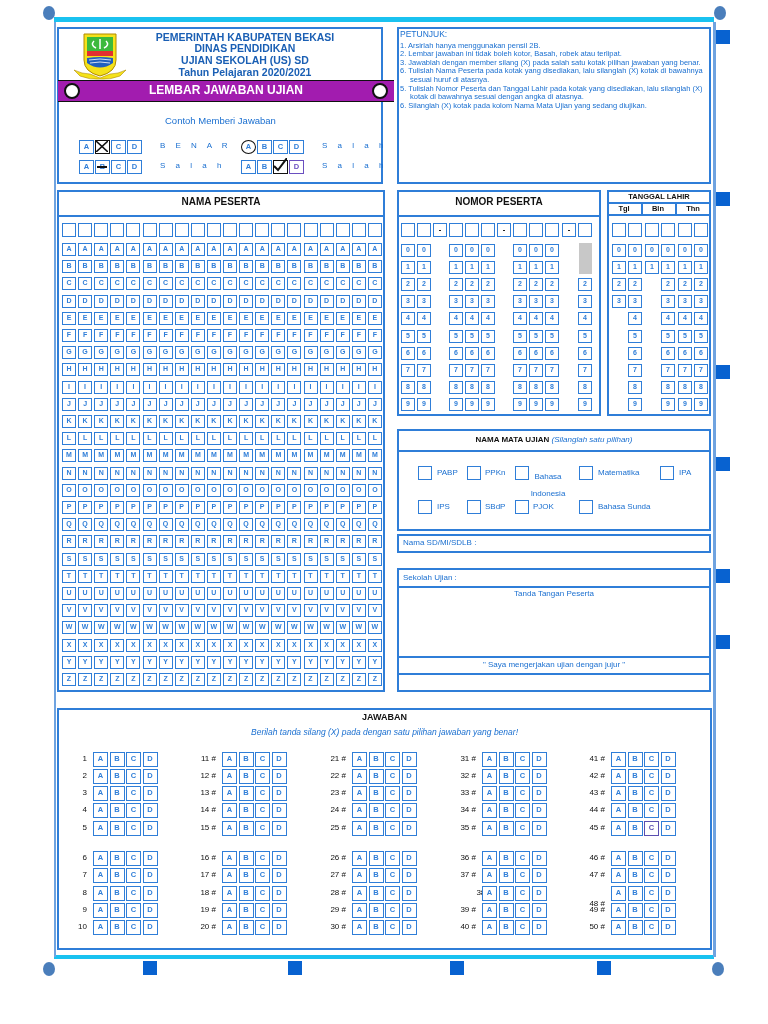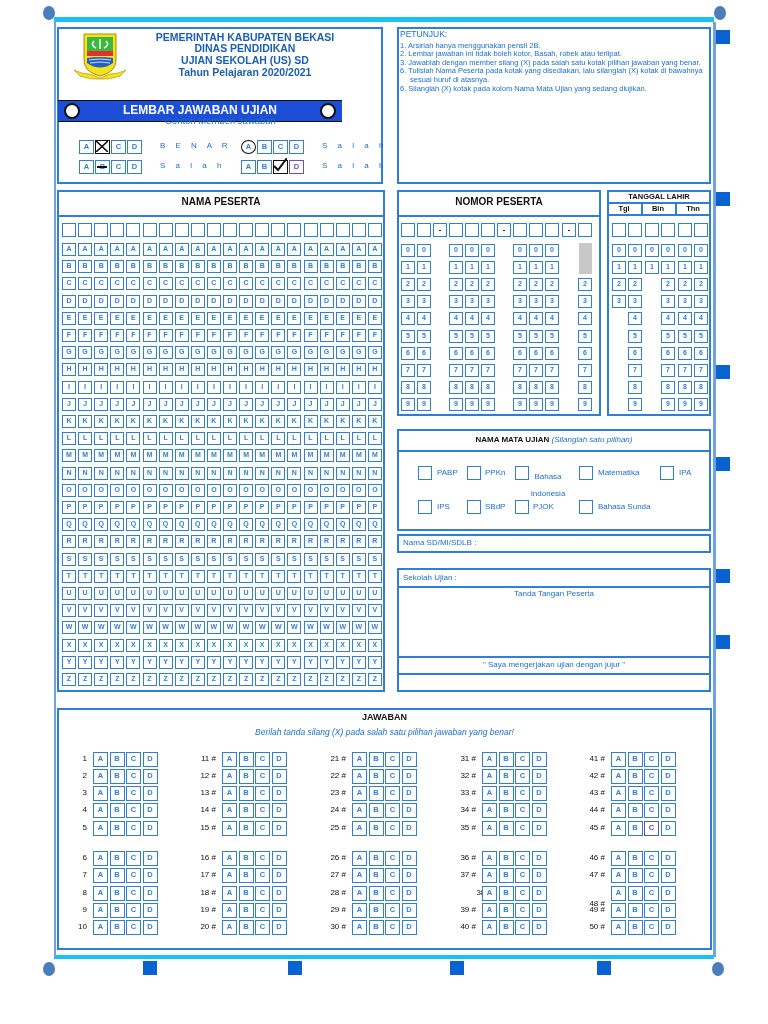--- a/index.html
+++ b/index.html
@@ -9,21 +9,21 @@
     color: #1565c0;
   }
   .abs { position: absolute; }
   .dot { position: absolute; width: 12px; height: 14px; border-radius: 50%; background: #4a7ebb; }
   .sq { position: absolute; width: 14px; height: 14px; background: #0862d0; }
   .topbar { position: absolute; left: 54px; top: 17px; width: 660px; height: 5px; background: #19c2f0; }
   .botbar { position: absolute; left: 54px; top: 955px; width: 660px; height: 4px; background: #19c2f0; }
   .frame { position: absolute; border: 2px solid #2f7ed8; background: #fff; }
   .outline-right { position: absolute; left: 713px; top: 22px; width: 3px; height: 935px; background: #6fa3e0; }
   .hdr-text { position: absolute; left: 110px; width: 270px; text-align: center; font-family: "Liberation Sans", sans-serif; font-weight: bold; font-size: 10.5px; color: #1a5fb4; line-height: 13px; }
-  .banner { position: absolute; left: 58px; top: 100px; width: 284px; height: 22px; background: #1d4ed8; border-top: 1.5px solid #111; border-bottom: 1.5px solid #111; }
+  .banner { position: absolute; left: 58px; top: 80px; width: 336px; height: 22px; background: #a21caf; border-top: 1.5px solid #111; border-bottom: 1.5px solid #111; }
   .banner .ring { position: absolute; top: 2px; width: 16px; height: 16px; border: 2px solid #111; border-radius: 50%; background: #fff; }
   .banner .title { position: absolute; left: 0; right: 0; top: 2px; text-align: center; color: #fff; font-family: "Liberation Sans", sans-serif; font-weight: bold; font-size: 12px; }
   .box { position: absolute; width: 15px; height: 14px; border: 1.5px solid #2f7ed8; background: #fff;
     font-family: "Liberation Sans", sans-serif; font-size: 7.5px; font-weight: bold; color: #2f7ed8; text-align: center; line-height: 11px; }
   .ebox { position: absolute; border: 1.5px solid #2f7ed8; background: #fff; }
   .lbl { position: absolute; font-family: "Liberation Sans", sans-serif; font-size: 9px; color: #1a6fd0; white-space: nowrap; }
   .lbl-b { position: absolute; font-family: "Liberation Sans", sans-serif; font-size: 10px; font-weight: bold; color: #111; white-space: nowrap; text-align: center; }
   .petunjuk { position: absolute; left: 400px; top: 30px; width: 308px; font-family: "Liberation Sans", sans-serif; font-size: 7.5px; color: #1a6fd0; line-height: 8.6px; }
   .petunjuk .h { font-size: 8.5px; margin-bottom: 3px; }
   .petunjuk .li { padding-left: 10px; text-indent: -10px; }
@@ -114,20 +114,21 @@
 <div class="box" style="left:289px;top:160px;border-color:#6a4fc0;color:#6a4fc0">D</div>
 <div class="lbl spaced" style="left:322px;top:161px;font-size:8px">S a l a h</div>
 
 <div class="frame" style="left:397px;top:27px;width:314px;height:157px"></div>
 <div class="petunjuk">
   <div class="h">PETUNJUK:</div>
   <div class="li">1. Arsirlah hanya menggunakan pensil 2B.</div>
   <div class="li">2. Lembar jawaban ini tidak boleh kotor, Basah, robek atau terlipat.</div>
   <div class="li">3. Jawablah dengan member silang (X) pada salah satu kotak pilihan jawaban yang benar.</div>
   <div class="li">6. Tulislah Nama Peserta  pada kotak yang disediakan, lalu silanglah  (X) kotak di bawahnya sesuai huruf di atasnya.</div>
+  <div class="li">5. Tulislah Nomor Peserta dan Tanggal Lahir pada kotak yang disediakan, lalu silanglah (X) kotak di bawahnya  sesuai dengan angka  di atasnya.</div>
   <div class="li">6. Silanglah (X) kotak pada kolom Nama Mata Ujian yang sedang diujikan.</div>
 </div>
 
 <div class="frame" style="left:57px;top:190px;width:328px;height:502px"></div>
 <div class="abs" style="left:57px;top:215px;width:328px;height:2px;background:#2f7ed8"></div>
 <div class="lbl-b" style="left:57px;top:196px;width:328px">NAMA PESERTA</div>
 <div id="name-grid">
     <div class="ebox" style="left:62px;top:223px;width:14px;height:14px"></div>
     <div class="box" style="left:62px;top:243px;width:14px;height:13px;line-height:10px;font-size:7px">A</div>
     <div class="box" style="left:62px;top:260.2px;width:14px;height:13px;line-height:10px;font-size:7px">B</div>
@@ -873,21 +874,21 @@
 <div class="lbl" style="left:403px;top:573px;font-size:8px">Sekolah Ujian :</div>
 <div class="abs" style="left:397px;top:586px;width:314px;height:1.5px;background:#2f7ed8"></div>
 <div class="lbl" style="left:397px;top:589px;width:314px;text-align:center;font-size:8px">Tanda Tangan Peserta</div>
 <div class="abs" style="left:399px;top:592px;width:310px;height:60px"></div>
 <div class="abs" style="left:397px;top:656px;width:314px;height:1.5px;background:#2f7ed8"></div>
 <div class="lbl" style="left:397px;top:660px;width:314px;text-align:center;font-size:8px">" Saya mengerjakan ujian dengan jujur "</div>
 <div class="abs" style="left:397px;top:673px;width:314px;height:1.5px;background:#2f7ed8"></div>
 
 <div class="frame" style="left:57px;top:708px;width:655px;height:242px"></div>
 <div class="lbl-b" style="left:57px;top:712px;width:655px;font-size:9px">JAWABAN</div>
-<div class="lbl" style="left:57px;top:727px;width:655px;text-align:center;font-style:italic;font-size:8.5px">Berilah tanda silang (X) pada salah satu pilihan jawaban yang benar!</div>
+<div class="lbl" style="left:57px;top:727px;width:655px;text-align:center;font-style:italic;font-size:8.5px">Berilah tanda silang (X) pada dengan satu pilihan jawaban yang benar!</div>
 <div id="ans-grid">
     <div class="qnum" style="left:65px;top:754px">1</div>
     <div class="box" style="left:93px;top:752px;width:15px;height:15px;line-height:12px">A</div>
     <div class="box" style="left:109.5px;top:752px;width:15px;height:15px;line-height:12px">B</div>
     <div class="box" style="left:126px;top:752px;width:15px;height:15px;line-height:12px">C</div>
     <div class="box" style="left:142.5px;top:752px;width:15px;height:15px;line-height:12px">D</div>
     <div class="qnum" style="left:65px;top:771px">2</div>
     <div class="box" style="left:93px;top:769px;width:15px;height:15px;line-height:12px">A</div>
     <div class="box" style="left:109.5px;top:769px;width:15px;height:15px;line-height:12px">B</div>
     <div class="box" style="left:126px;top:769px;width:15px;height:15px;line-height:12px">C</div>

